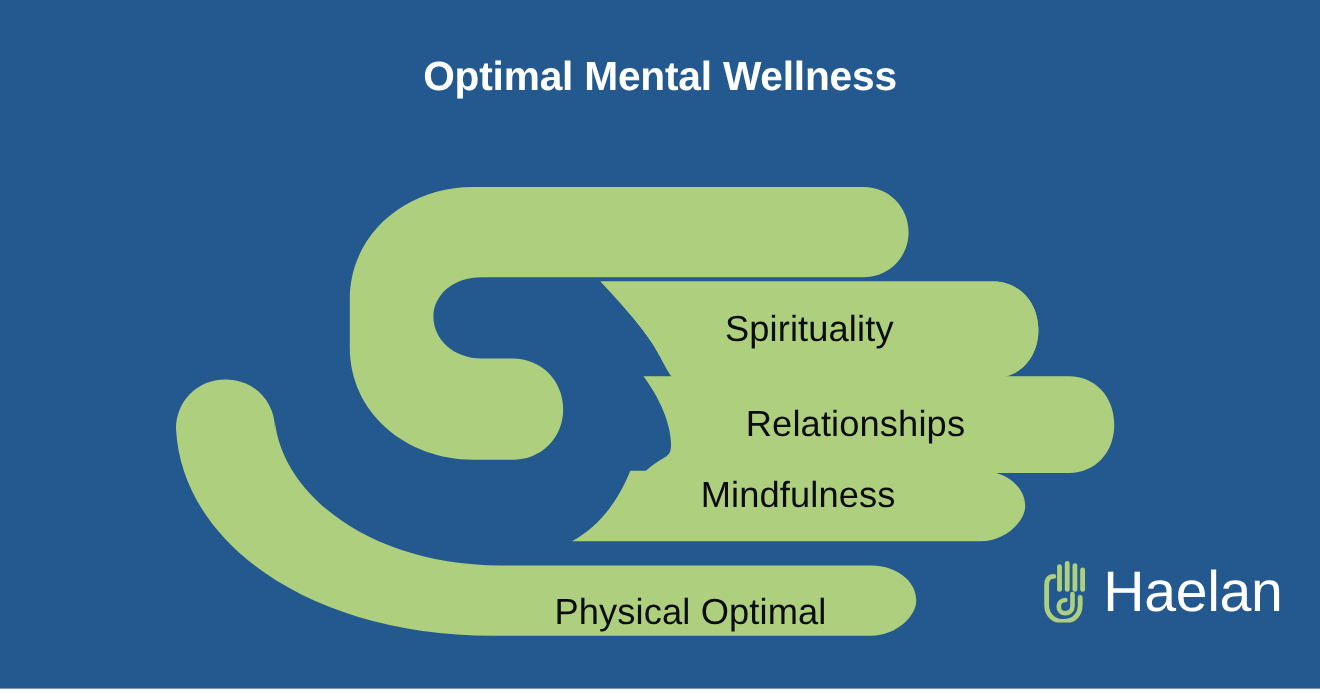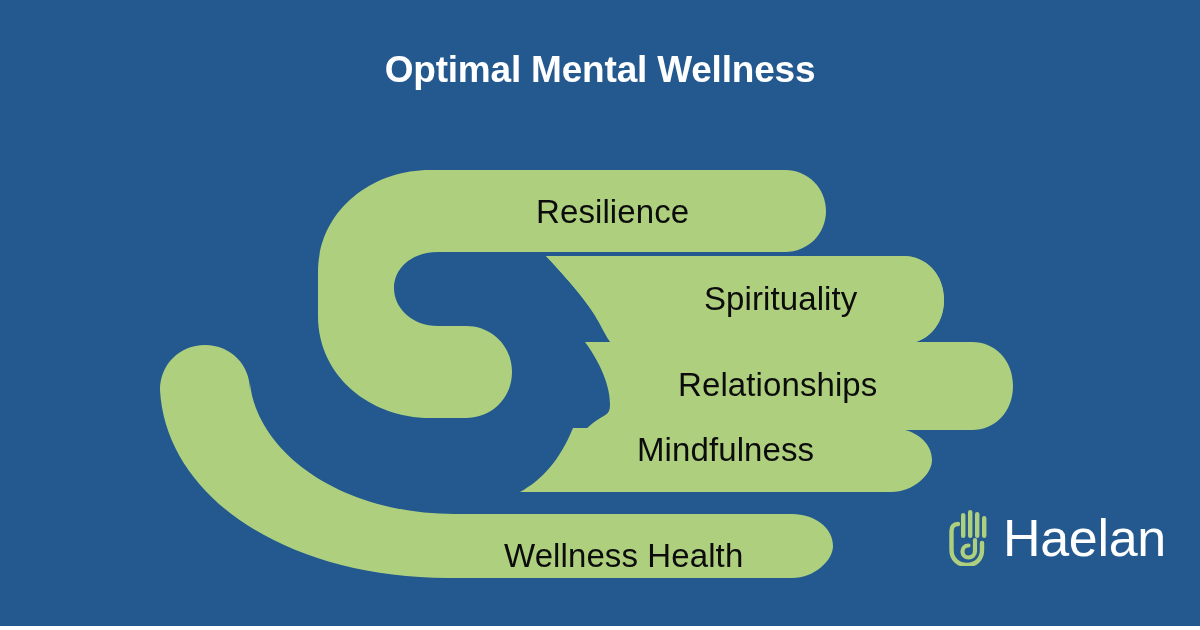--- a/index.html
+++ b/index.html
@@ -130,29 +130,28 @@
              C 340 514 258 452 250 384
              L 250 390
              C 250 365 231 345 205 345
              C 179 345 160 365 160 390
              C 166 498 288 578 448 578
              L 792 578
              C 815 578 833 560 833 546
              C 833 528 815 514 792 514 Z"></path>
   </svg>
 
-  <div class="bar-label" style="left:536px; top:195px;">Resilience</div>
 
-  <div class="bar-label" style="left:659px; top:282px;margin-left:45px;">Spirituality</div>
+  <div class="bar-label" style="left:659px; top:282px;">Spirituality</div>
 
   <div class="bar-label" style="left:678px; top:368px;">Relationships</div>
 
   <div class="bar-label" style="left:637px; top:433px;">Mindfulness</div>
 
-  <div class="bar-label" style="left:504px; top:539px;">Wellness Health</div>
+  <div class="bar-label" style="left:504px; top:539px;">Physical Optimal</div>
 
   <div id="brand">
     <svg id="brand-mark" viewBox="0 0 44 56" xmlns="http://www.w3.org/2000/svg" aria-hidden="true">
 
       <rect x="13" y="3" width="4.4" height="25" rx="2.2" fill="#aed07e"></rect>
       <rect x="20" y="0" width="4.4" height="28" rx="2.2" fill="#aed07e"></rect>
       <rect x="27" y="2" width="4.4" height="26" rx="2.2" fill="#aed07e"></rect>
       <rect x="34" y="6" width="4.4" height="22" rx="2.2" fill="#aed07e"></rect>
 
       <path d="M 10 14

